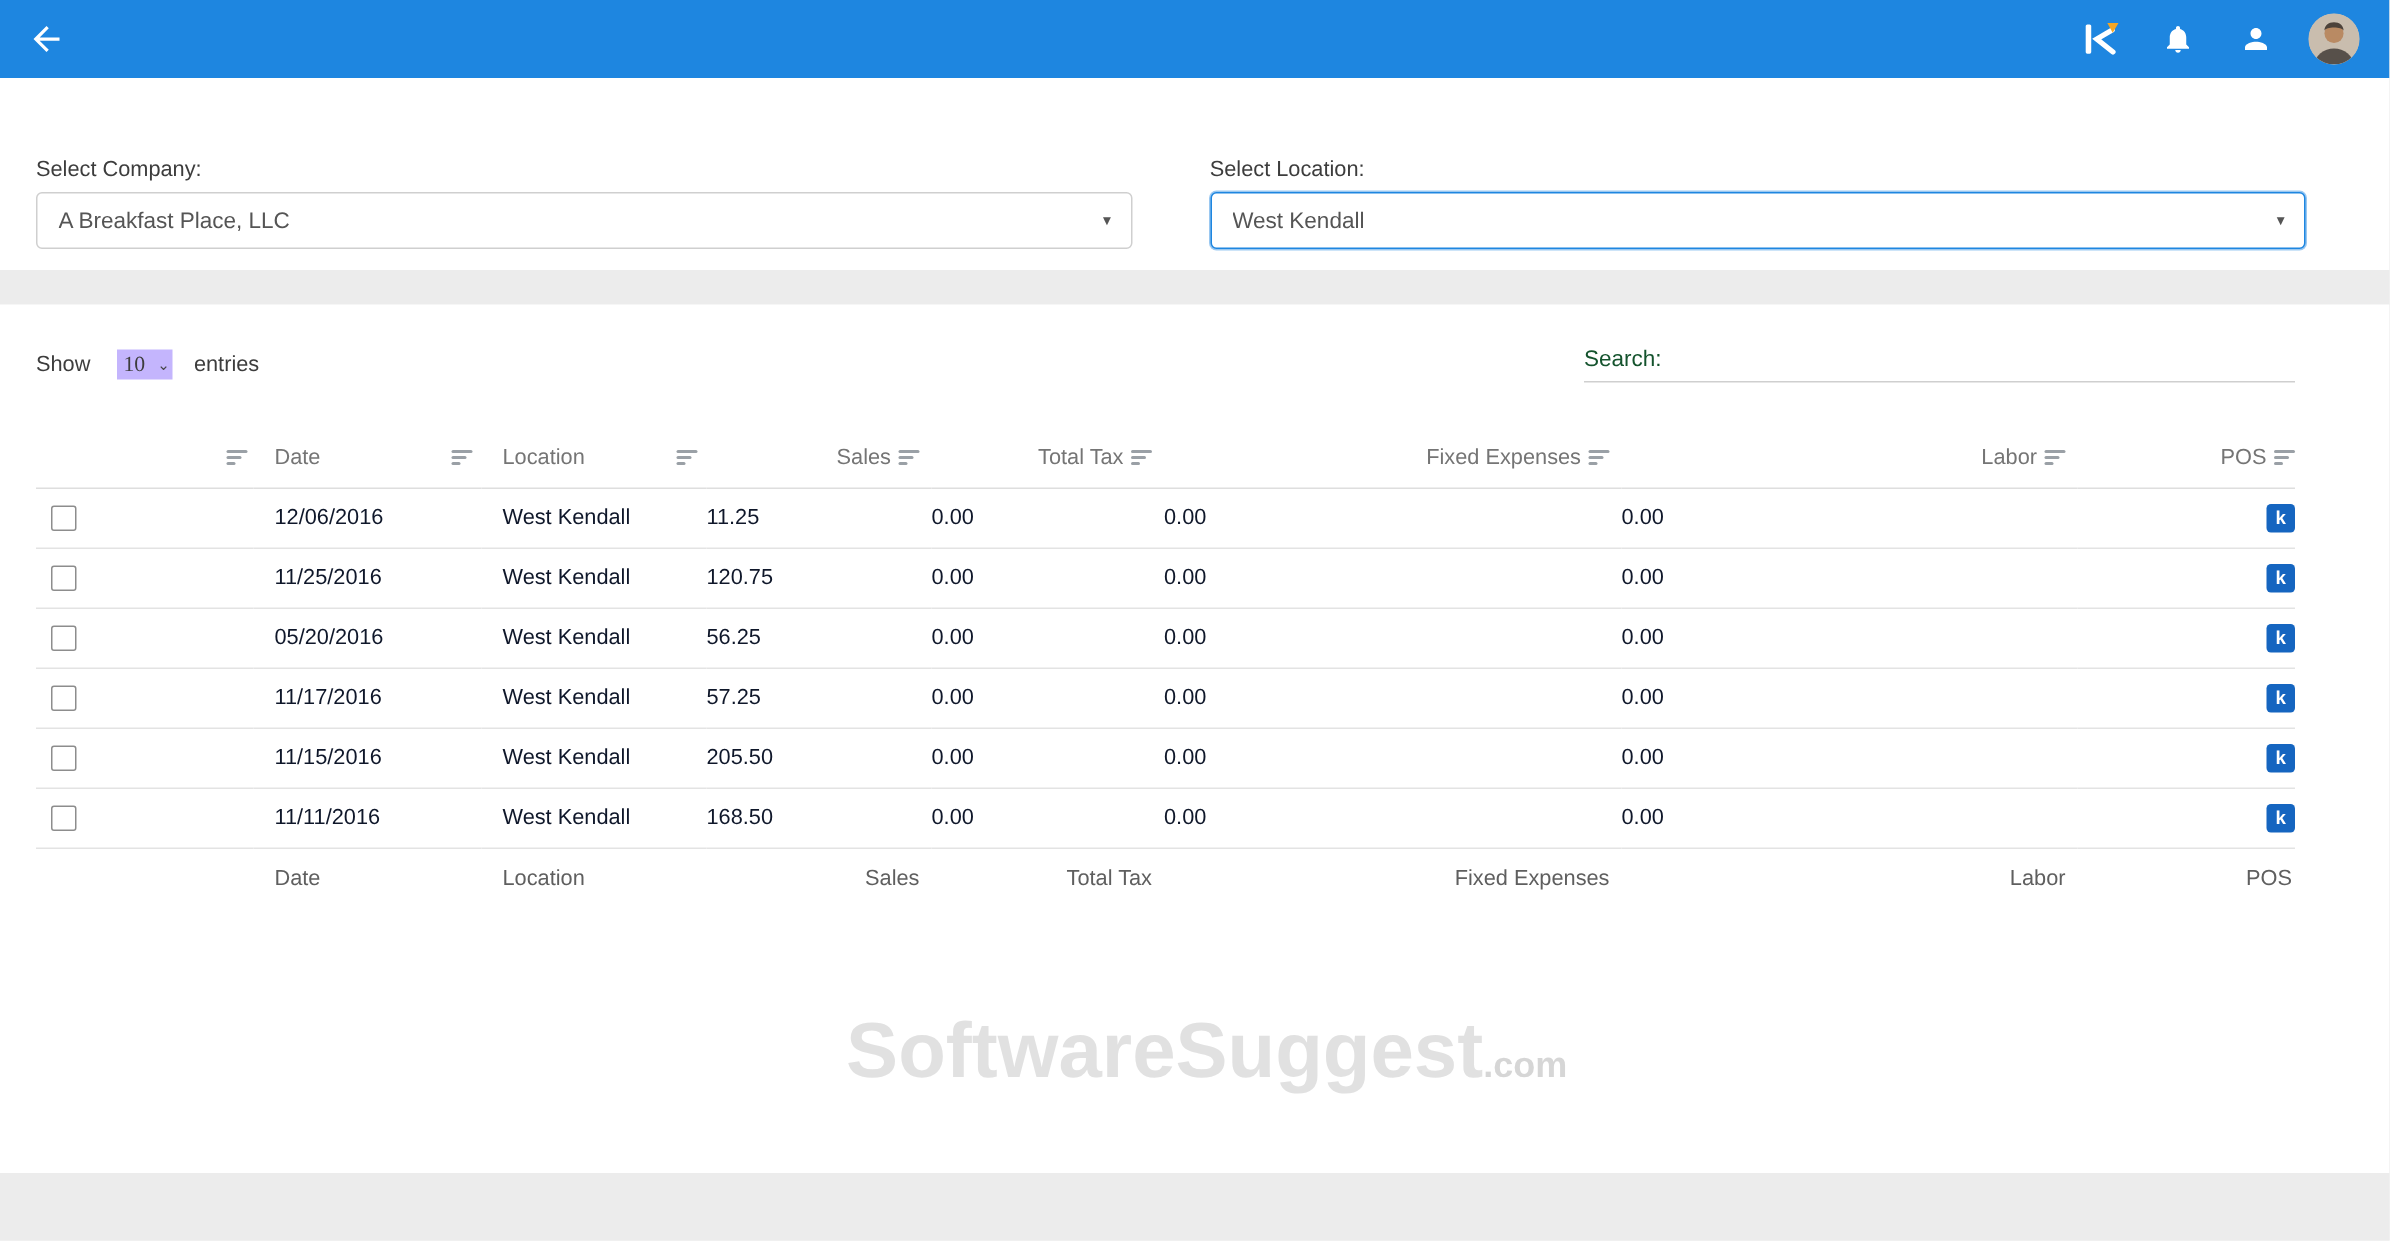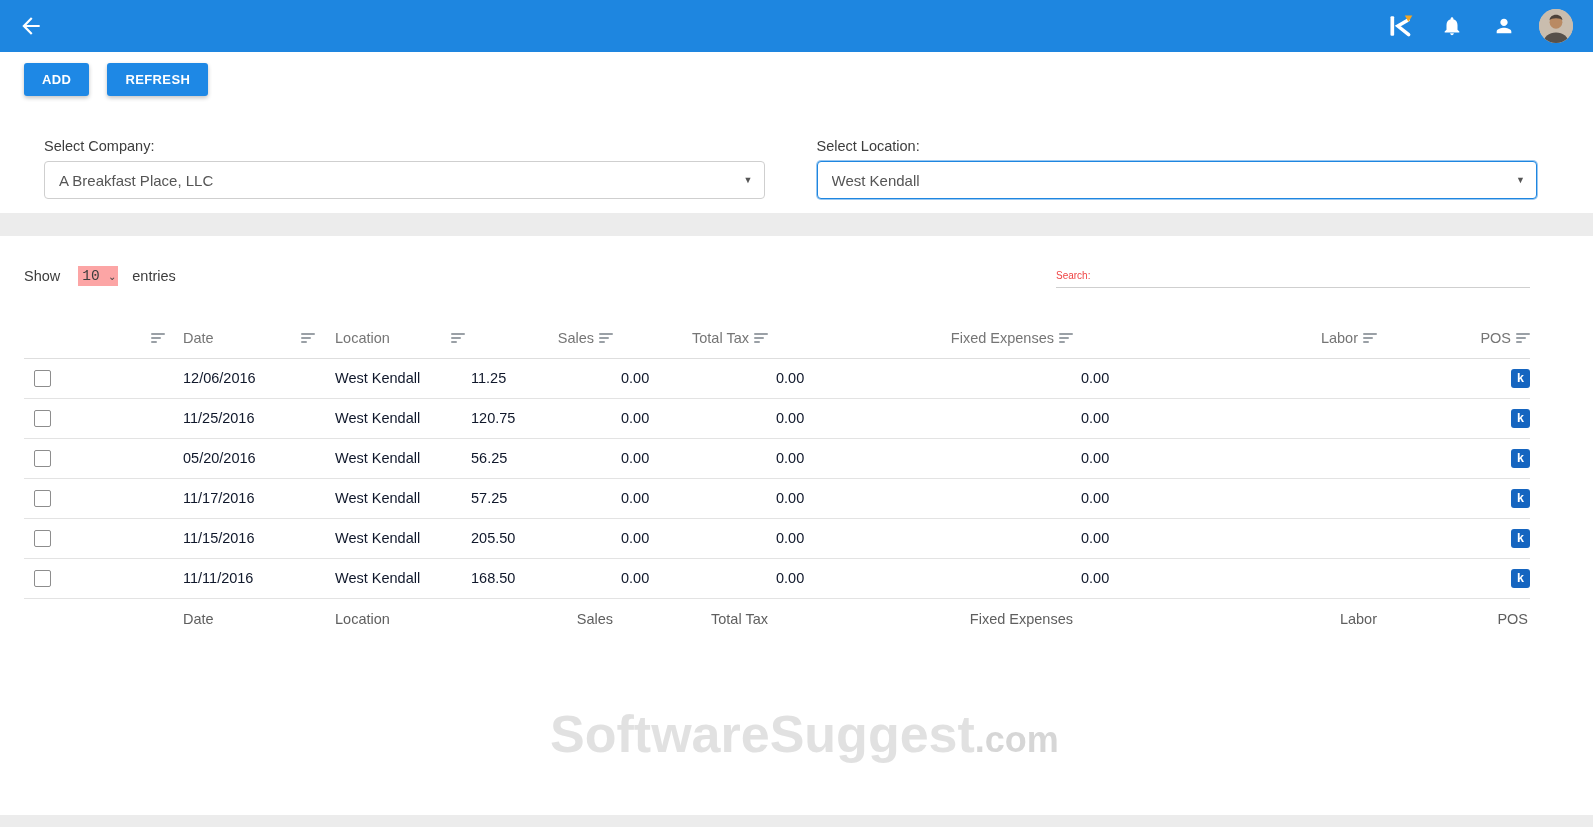--- a/index.html
+++ b/index.html
@@ -12,40 +12,40 @@
   .appbar .right .icon-btn { margin-left:18px; }
   .avatar { width:34px; height:34px; border-radius:50%; overflow:hidden; background:#cfc3b4; }
   .avatar svg { display:block; width:34px; height:34px; }
 
   
   .top-panel { background:#ffffff; padding:11px 56px 14px 24px; }
   .btn-row { display:flex; gap:18px; }
   .btn { background:#1e88e5; color:#fff; border:none; border-radius:3px; font-family:"Liberation Sans",sans-serif;
          font-size:13px; font-weight:bold; letter-spacing:.4px; padding:9px 18px; cursor:pointer;
          box-shadow:0 2px 4px rgba(0,0,0,.24); }
-  .filters { display:flex; gap:52px; margin-top:42px;margin-left:20px; }
+  .filters { display:flex; gap:52px; margin-top:42px; }
   .filter { flex:1; }
   .filter-label { font-size:14.5px; color:#3d3d3d; margin-bottom:7px; }
   .select-wrap { position:relative; }
   .select-wrap select { width:100%; height:38px; appearance:none; -webkit-appearance:none; background:#fff;
        border:1px solid #cfcfcf; border-radius:4px; padding:0 28px 0 14px; font-size:15px; color:#555;
        font-family:"Liberation Sans",sans-serif; }
   .select-wrap.focused select { border:1px solid #1e86e0; box-shadow:0 0 0 1px rgba(30,134,224,.45); }
   .select-caret { position:absolute; right:12px; top:50%; transform:translateY(-50%); font-size:9px; color:#555; pointer-events:none; }
 
   
   .card { background:#ffffff; margin-top:23px; padding:28px 63px 10px 24px; position:relative; min-height:579px; }
   .controls { display:flex; align-items:center; justify-content:space-between; }
   .show-group { display:flex; align-items:center; font-size:14.5px; color:#3d3d3d; }
   .show-group .sel-wrap { position:relative; margin:0 14px 0 18px; }
-  .show-group select { appearance:none; -webkit-appearance:none; border:none; background:#fca5a5; font-size:14.5px; color:#3d3d3d;
-       padding:2px 18px 2px 4px; font-family:Liberation Mono, monospace; }
+  .show-group select { appearance:none; -webkit-appearance:none; border:none; background:#c4b5fd; font-size:14.5px; color:#3d3d3d;
+       padding:2px 18px 2px 4px; font-family:Liberation Serif, serif; }
   .show-group .caret { position:absolute; right:2px; top:50%; transform:translateY(-42%); font-size:10px; color:#444; pointer-events:none; }
   .search-box { width:474px; display:flex; align-items:flex-end; border-bottom:1px solid #cfcfcf; padding-bottom:6px; }
-  .search-box .search-label { color:#ef4444; font-size:10px; margin-right:8px; }
+  .search-box .search-label { color:#14532d; font-size:15px; margin-right:8px; }
   .search-box input { flex:1; border:none; outline:none; font-size:15px; color:#444; background:transparent;
        font-family:"Liberation Sans",sans-serif; }
 
   table { width:1506px; border-collapse:collapse; table-layout:fixed; margin-top:30px; }
   col.c-check{width:145px} col.c-date{width:152px} col.c-loc{width:150px} col.c-sales{width:150px}
   col.c-tax{width:155px} col.c-fixed{width:305px} col.c-labor{width:304px} col.c-pos{width:145px}
 
   thead th { font-weight:normal; font-size:14.5px; color:#757575; height:40px; border-bottom:1px solid #dedede; cursor:pointer; }
   th .h-flex { display:flex; align-items:center; }
   th.al .h-flex { justify-content:space-between; padding-left:14px; padding-right:6px; }
@@ -65,21 +65,21 @@
   td.ck { padding-left:10px; }
   .checkbox { display:inline-block; width:17px; height:17px; border:1.5px solid #8d8d8d; border-radius:2px; background:#fff; cursor:pointer; vertical-align:middle; }
   .pos-badge { display:inline-flex; width:19px; height:19px; border-radius:3px; background:#1565c0; color:#fff;
        font-size:12.5px; font-weight:bold; align-items:center; justify-content:center; cursor:pointer; vertical-align:middle; }
 
   tfoot td { height:42px; font-size:14.5px; color:#5f5f5f; border-top:1px solid #d6d6d6; }
   tfoot td.al { padding-left:14px; } tfoot td.ar { padding-right:8px; text-align:right; } tfoot td.pos-td{ padding-right:2px; text-align:right; }
 
   .watermark { position:absolute; top:468px; left:50.5%; transform:translateX(-50%); white-space:nowrap;
        color:rgba(120,120,120,.22); font-weight:bold; font-size:52px; pointer-events:none; user-select:none; }
-  .watermark .wm-suffix { font-size:36px; color:rgba(120,120,120,.30); }
+  .watermark .wm-suffix { font-size:24px; color:rgba(120,120,120,.30); }
 </style>
 </head>
 <body>
 
 <div class="appbar">
   <div class="left">
     <span class="icon-btn">
       <svg width="26" height="26" viewBox="0 0 24 24">
           <path d="M20 11H7.8l5.6-5.6L12 4l-8 8 8 8 1.4-1.4L7.8 13H20z" fill="#fff"></path>
         </svg>
@@ -110,24 +110,20 @@
           <circle cx="16" cy="12.5" r="6" fill="#b98a63"></circle>
           <path d="M16 5.5c-3.5 0-6 2.2-6 5.2 1-2.6 11-2.6 12 0 0-3-2.5-5.2-6-5.2z" fill="#4c423a"></path>
           <path d="M4 32a12 10 0 0 1 24 0z" fill="#57504a"></path>
         </svg>
       </span>
     </span>
   </div>
 </div>
 
 <div class="top-panel">
-  <div class="btn-row">
-    <button class="btn">ADD</button>
-    <button class="btn">REFRESH</button>
-  </div>
   <div class="filters">
     <div class="filter">
       <div class="filter-label">Select Company:</div>
       <div class="select-wrap">
         <select>
           <option>A Breakfast Place, LLC</option>
         </select>
         <span class="select-caret">▼</span>
       </div>
     </div>

